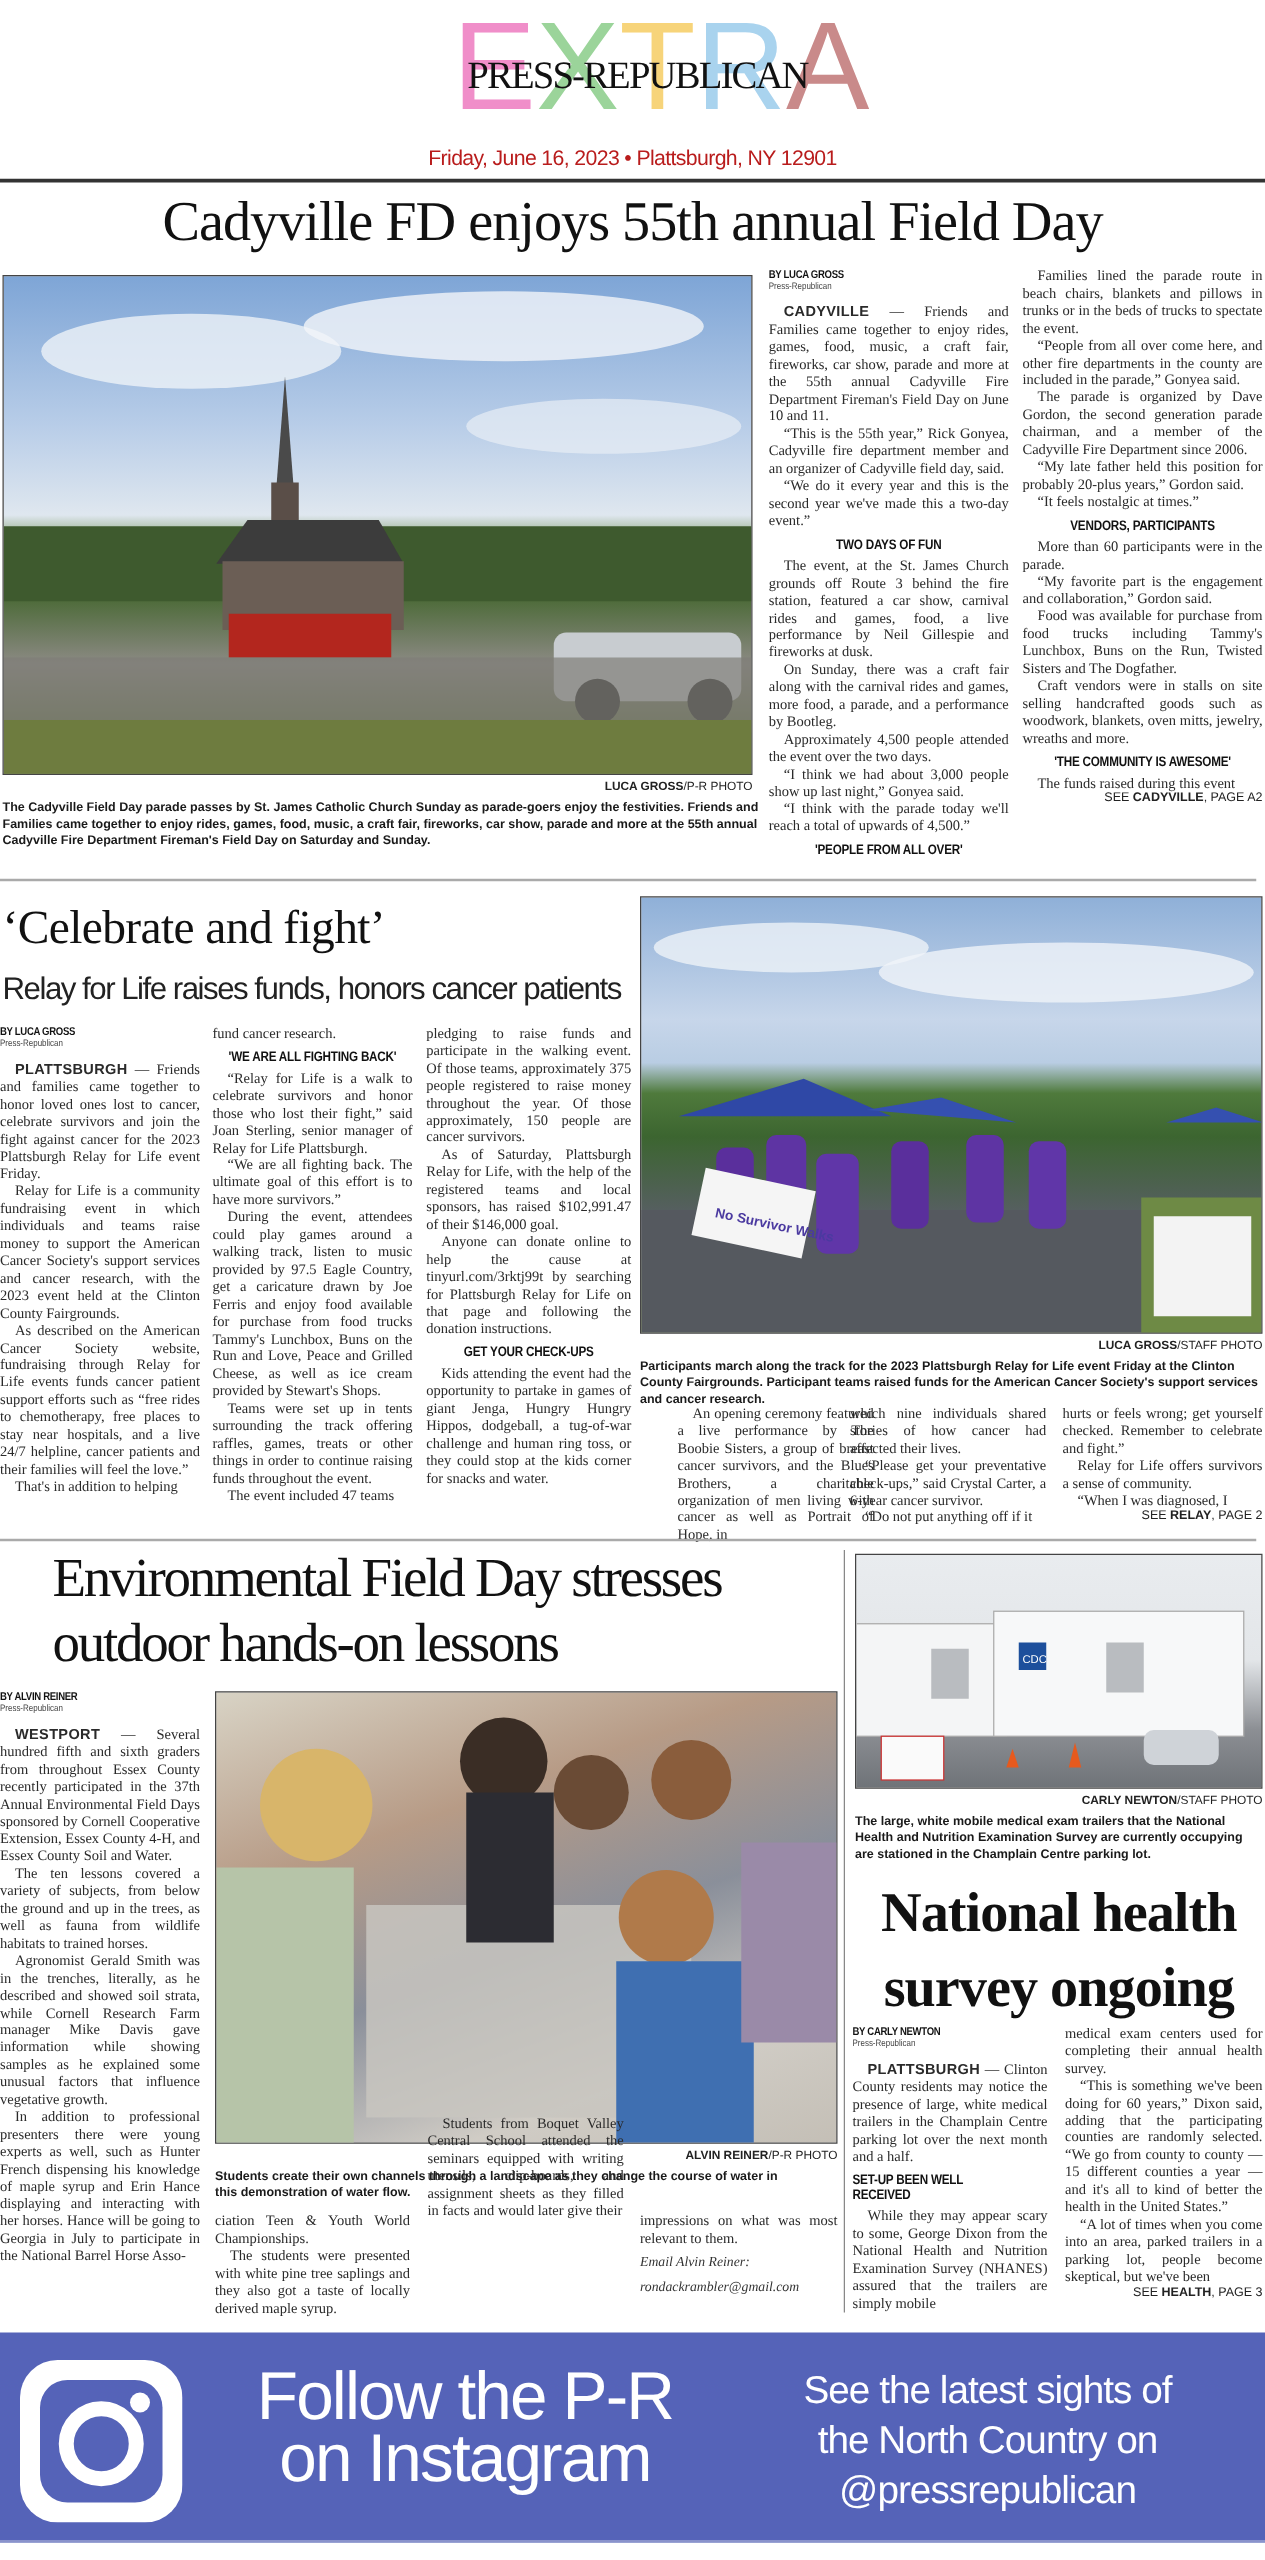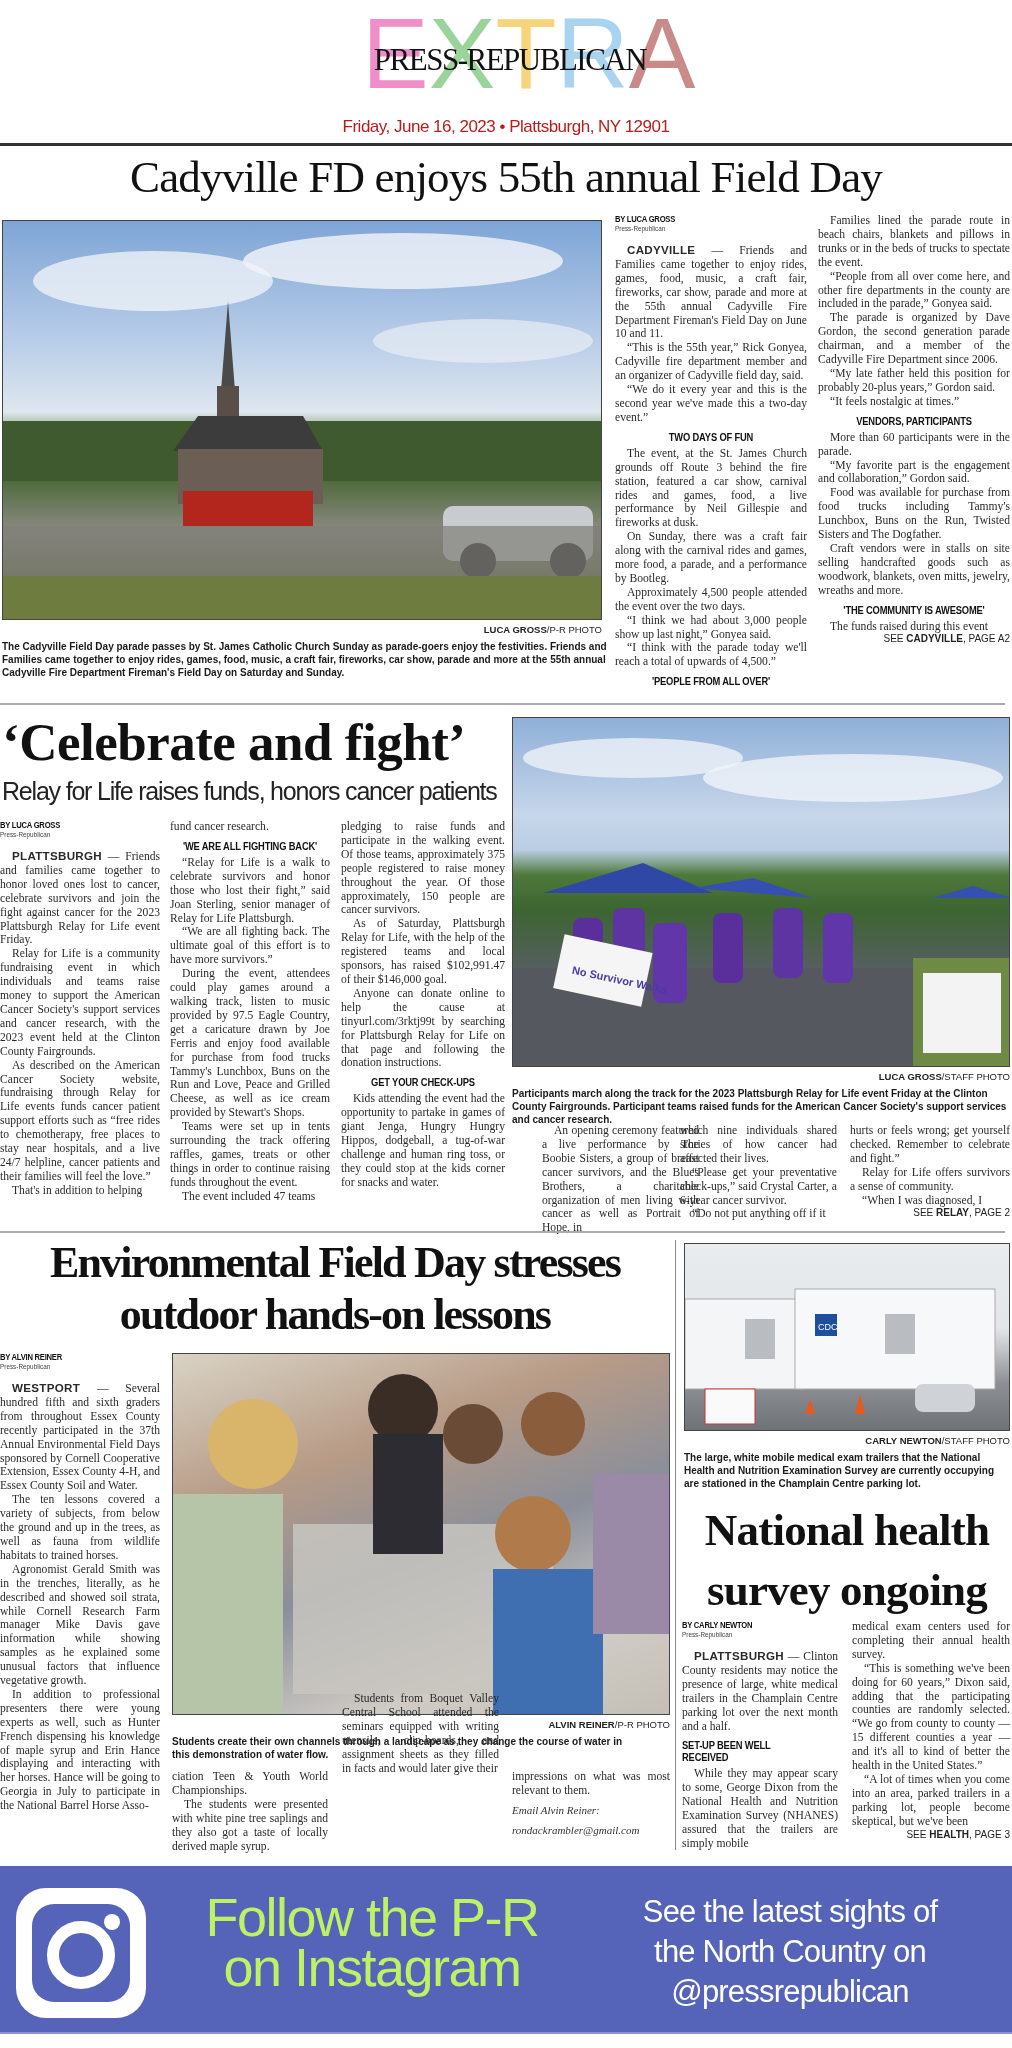--- a/index.html
+++ b/index.html
@@ -101,21 +101,21 @@
   <div class="body-text">
     <p>The funds raised during this event</p>
   </div>
   <div class="jump">
     <span>SEE </span><b>CADYVILLE</b><span>, PAGE A2</span>
   </div>
 </div>
 
 <div class="abs rule" style="left:0; top:703px; width:1005px; height:2px; background:#aaa;"></div>
 
-<div class="abs serif" style="left:2px; top:708px; width:505px; font-size:53px; font-weight:bold; color:#111; letter-spacing:-0.5px; line-height:68px;">‘Celebrate and fight’</div>
+<div class="abs serif" style="left:2px; top:708px; width:505px; font-size:38px; font-weight:normal; color:#111; letter-spacing:-0.5px; line-height:68px;">‘Celebrate and fight’</div>
 <div class="abs cond" style="left:2px; top:776px; width:505px; font-size:25px; color:#222; letter-spacing:-1.2px; line-height:30px;">Relay for Life raises funds, honors cancer patients</div>
 
 <div class="col" style="left:0; top:820px; width:160px;">
   <div class="byline">BY LUCA GROSS</div>
   <div class="byline-org">Press-Republican</div>
   <div class="body-text">
     <p><span class="dateline">PLATTSBURGH</span> <span>— Friends and families came together to honor loved ones lost to cancer, celebrate survivors and join the fight against cancer for the 2023 Plattsburgh Relay for Life event Friday.</span></p>
     <p>Relay for Life is a community fundraising event in which individuals and teams raise money to support the American Cancer Society's support services and cancer research, with the 2023 event held at the Clinton County Fairgrounds.</p>
     <p>As described on the American Cancer Society website, fundraising through Relay for Life events funds cancer patient support efforts such as “free rides to chemotherapy, free places to stay near hospitals, and a live 24/7 helpline, cancer patients and their families will feel the love.”</p>
     <p>That's in addition to helping</p>
@@ -192,21 +192,21 @@
     <p>“When I was diagnosed, I</p>
   </div>
   <div class="jump">
     <span>SEE </span><b>RELAY</b><span>, PAGE 2</span>
   </div>
 </div>
 
 <div class="abs" style="left:0; top:1231px; width:1005px; height:2px; background:#aaa;"></div>
 <div class="abs" style="left:675px; top:1240px; width:1px; height:610px; background:#888;"></div>
 
-<div class="abs serif" style="left:0; top:1237px; width:670px; text-align:center; font-size:44px; font-weight:bold; color:#111; letter-spacing:-1.8px; line-height:52px;">
+<div class="abs serif" style="left:0; top:1237px; width:670px; font-size:44px; font-weight:normal; color:#111; letter-spacing:-1.8px; line-height:52px;padding-left:42px;">
   <div>Environmental Field Day stresses</div>
   <div>outdoor hands-on lessons</div>
 </div>
 
 <div class="col" style="left:0; top:1352px; width:160px;">
   <div class="byline">BY ALVIN REINER</div>
   <div class="byline-org">Press-Republican</div>
   <div class="body-text">
     <p><span class="dateline">WESTPORT</span> <span>— Several hundred fifth and sixth graders from throughout Essex County recently participated in the 37th Annual Environmental Field Days sponsored by Cornell Cooperative Extension, Essex County 4-H, and Essex County Soil and Water.</span></p>
     <p>The ten lessons covered a variety of subjects, from below the ground and up in the trees, as well as fauna from wildlife habitats to trained horses.</p>
@@ -301,21 +301,21 @@
 
 <div class="abs" style="left:0; top:1866px; width:1012px; height:168px; background:#5563b8; border-bottom:2px solid #8a93cc;">
   <div class="abs" style="left:16px; top:22px; width:130px; height:130px;">
     <svg width="130" height="130" viewBox="0 0 130 130">
       <rect x="0" y="0" width="130" height="130" rx="30" fill="#ffffff"></rect>
       <rect x="16" y="16" width="98" height="98" rx="22" fill="#5563b8"></rect>
       <circle cx="65" cy="67" r="28" fill="none" stroke="#ffffff" stroke-width="12"></circle>
       <circle cx="96" cy="34" r="8" fill="#ffffff"></circle>
     </svg>
   </div>
-  <div class="abs cond" style="left:162px; top:26px; width:420px; color:#bef264; font-size:54px; line-height:50px; text-align:center; letter-spacing:-1.5px;">
+  <div class="abs cond" style="left:162px; top:26px; width:420px; color:#ffffff; font-size:54px; line-height:50px; text-align:center; letter-spacing:-1.5px;">
     <div>Follow the P-R</div>
     <div>on Instagram</div>
   </div>
   <div class="abs cond" style="left:590px; top:26px; width:400px; color:#fff; font-size:31px; line-height:40px; text-align:center; letter-spacing:-0.8px;">
     <div>See the latest sights of</div>
     <div>the North Country on</div>
     <div>@pressrepublican</div>
   </div>
 </div>
 

